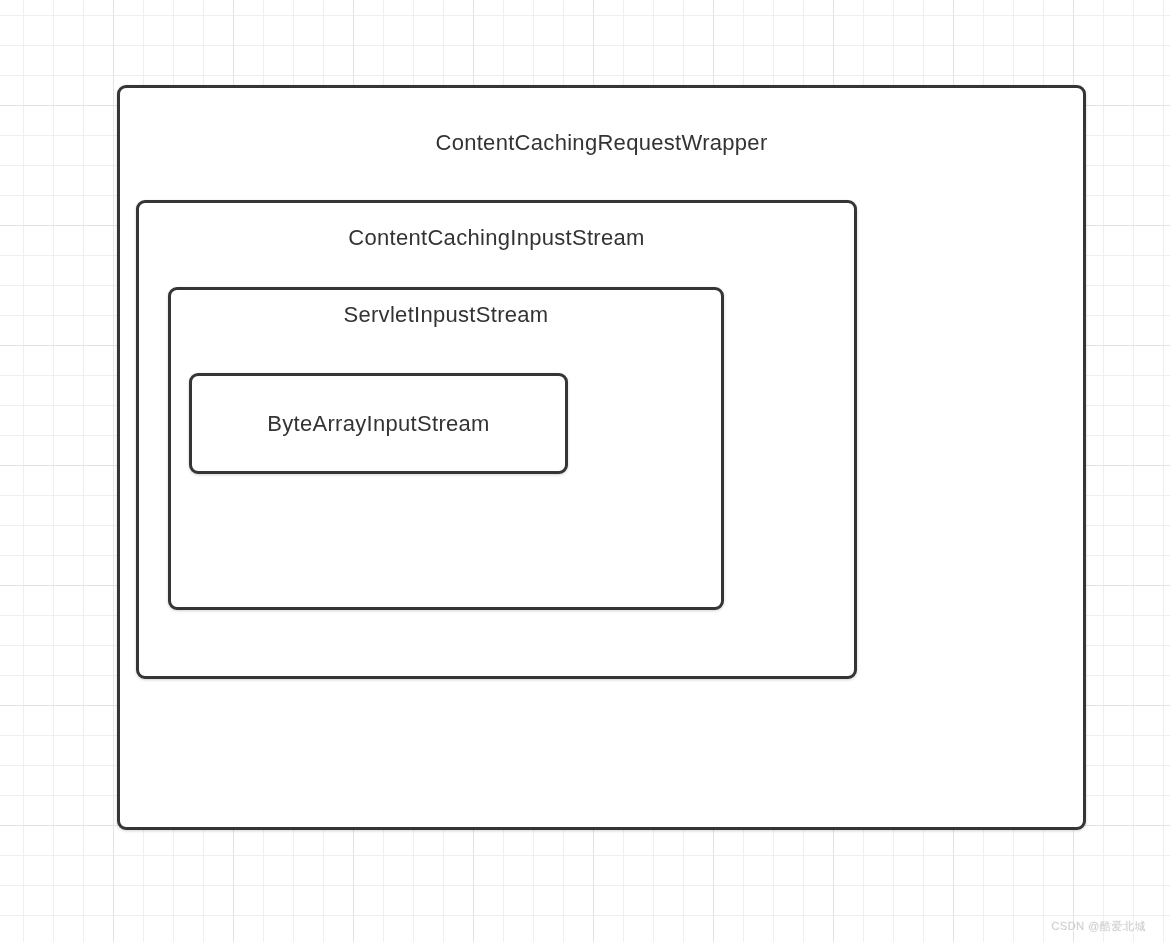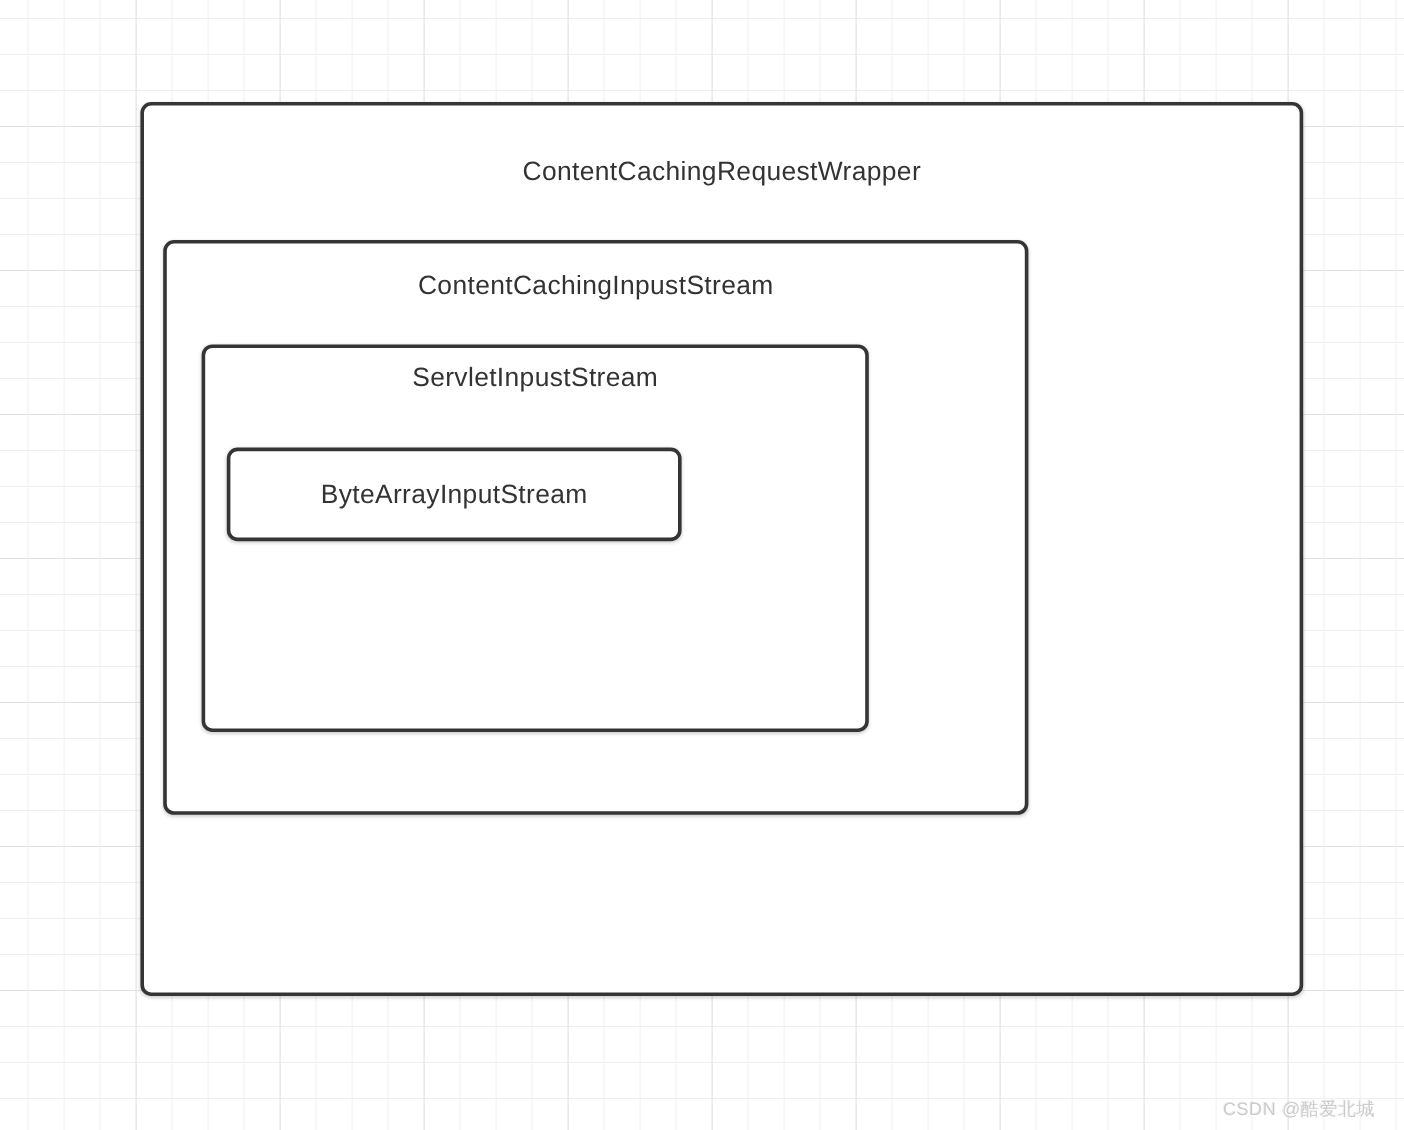--- a/index.html
+++ b/index.html
@@ -56,30 +56,30 @@
   
   .box-2 { left: 16px; top: 112px; width: 721px; height: 479px; padding-left: 43px; }
   .box-2 > .box-label { top: 19px; }
 
   
   .box-3 { left: 29px; top: 84px; width: 556px; height: 323px; text-decoration: underline; }
   .box-3 > .box-label { top: 9px; }
 
   
   .box-4 {
-    left: 18px; top: 83px; width: 379px; height: 78px;
+    left: 18px; top: 83px; width: 379px; height: 101px;
     display: flex; align-items: center; justify-content: center;
   }
   .box-4 > .box-label { position: static; }
 
   .watermark {
     position: absolute;
     right: 24px;
     bottom: 8px;
-    font-size: 15px;
+    font-size: 11px;
     color: var(--watermark);
     text-shadow: 1px 1px 0 #ffffff, -1px -1px 0 rgba(0,0,0,0.05);
     letter-spacing: 0.5px;
   }
 </style>
 </head>
 <body>
 
 <div class="page">
 

